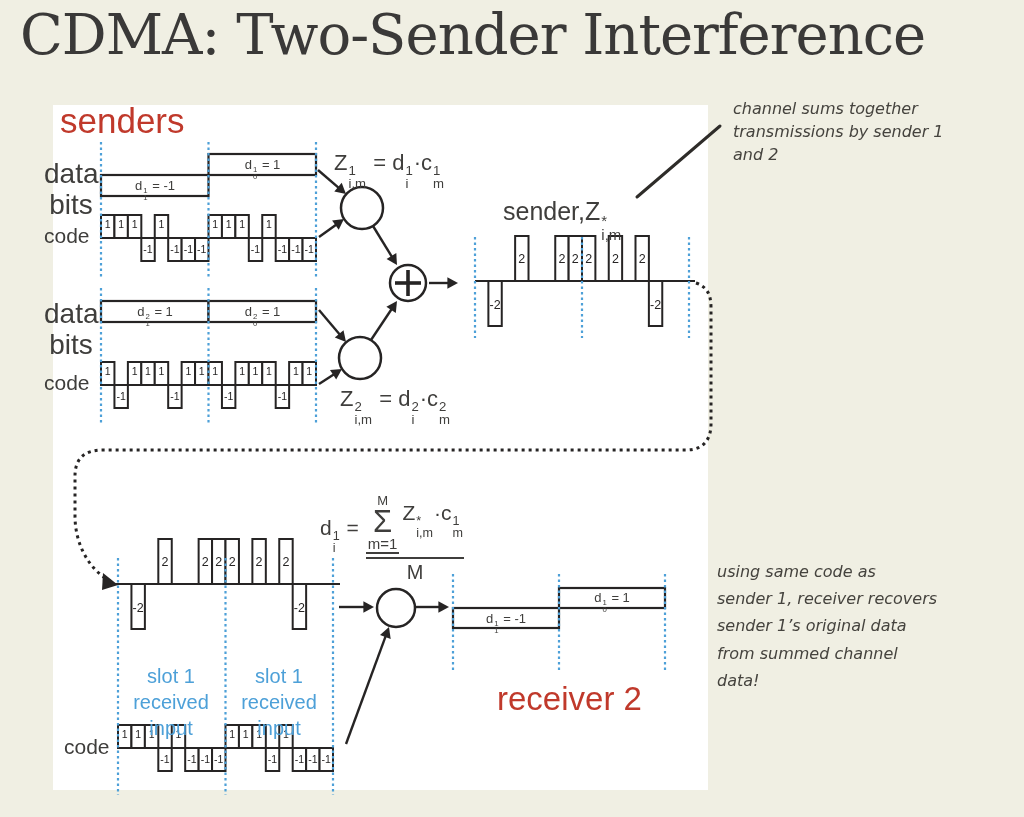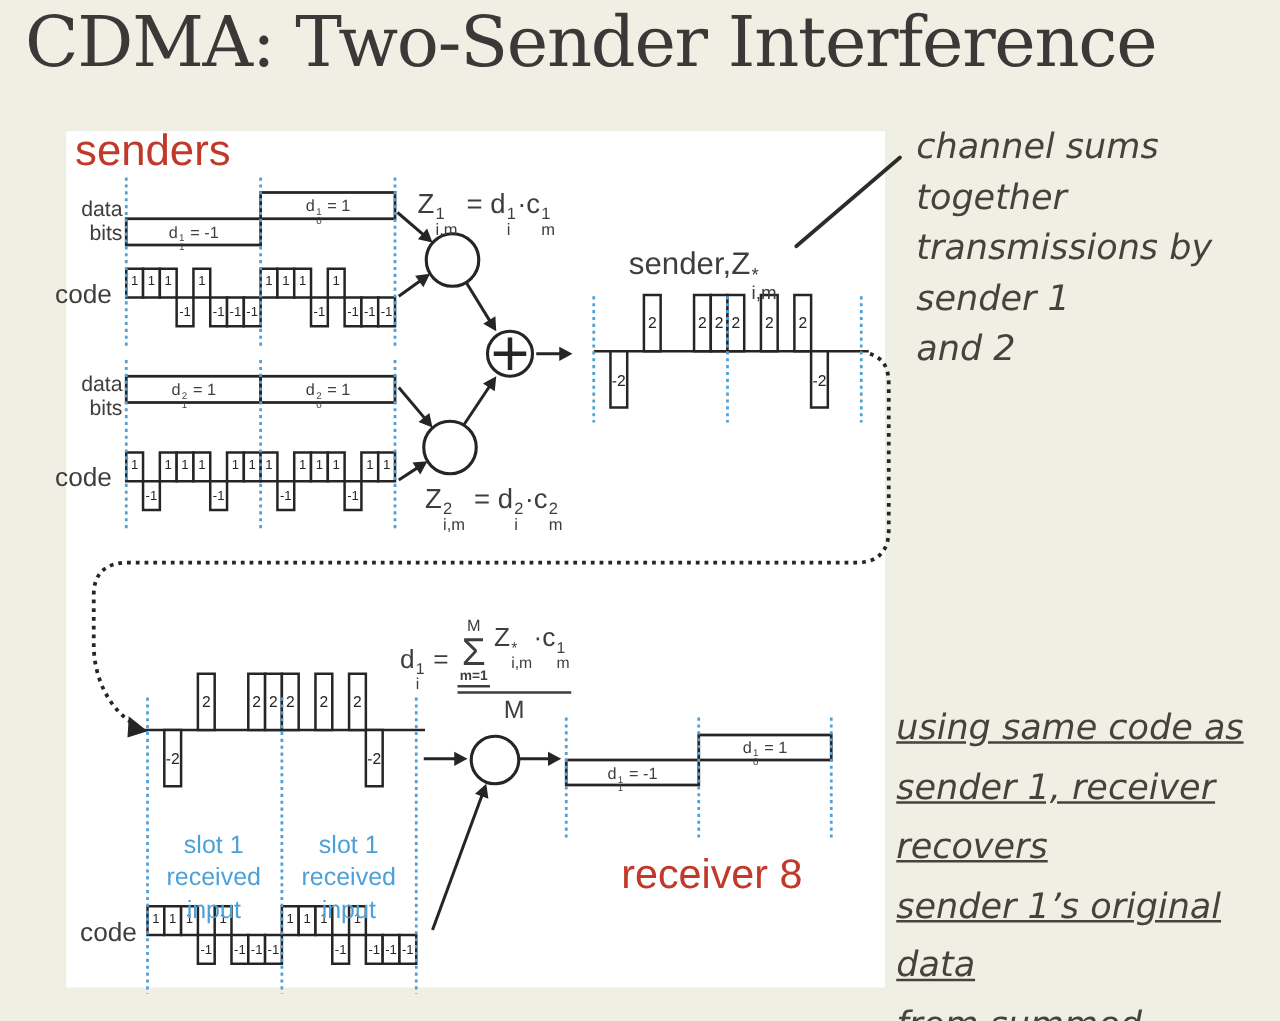--- a/index.html
+++ b/index.html
@@ -27,41 +27,41 @@
   .inkfill{fill:var(--ink);stroke:none;}
   .circ{fill:#fff;stroke:var(--ink);stroke-width:2.5;}
   .plus{stroke:var(--ink);stroke-width:3.6;}
   .slotline{stroke:var(--blue);stroke-width:2.2;stroke-dasharray:2.5 3;}
   .chiplabel{font:10.5px "Liberation Sans",sans-serif;fill:var(--ink);text-anchor:middle;}
   .pulselabel{font:12.5px "Liberation Sans",sans-serif;fill:var(--ink);text-anchor:middle;}
   .dotpath{fill:none;stroke:var(--ink);stroke-width:3;stroke-dasharray:3 4;}
   .pointer{stroke:#2e2c29;stroke-width:3;stroke-linecap:round;}
   
   .red{color:var(--red);font-size:35px;white-space:nowrap;}
-  .rowlabel{font-size:17px;line-height:1.12;white-space:pre-line;text-align:right;color:var(--gray);}
+  .rowlabel{font-size:28px;line-height:1.12;white-space:pre-line;text-align:center;color:var(--gray);}
   .codelabel{font-size:21px;color:var(--gray);}
   .bluenote{color:var(--blue);font-size:20px;line-height:1.3;white-space:pre-line;text-align:center;margin-top:27px;}
-  .note{color:var(--note);font-size:28px;font-style:italic;line-height:1.45;white-space:pre-line;
+  .note{color:var(--note);font-size:16px;font-style:italic;line-height:1.45;white-space:pre-line;
         font-family:"DejaVu Sans","Liberation Sans",sans-serif;}
-  .note2{line-height:1.7;text-decoration:underline;}
+  .note2{line-height:1.7;}
   .formula{font-size:22px;color:var(--gray);white-space:nowrap;}
   .channelLabel{font-size:25px;}
   .bitlabel{font-size:13px;color:var(--gray);text-align:center;white-space:nowrap;}
   .fx-part{white-space:nowrap;}
   .fx-stack{display:inline-flex;flex-direction:column;line-height:0.95;font-size:0.6em;
             vertical-align:-0.38em;text-align:left;margin-left:1px;margin-right:1px;}
   
   .dformula{display:flex;gap:7px;align-items:flex-start;font-size:21px;color:var(--gray);}
   .dlhs{margin-top:22px;white-space:nowrap;}
   .frac{display:inline-flex;flex-direction:column;align-items:center;}
   .num{display:flex;align-items:center;gap:3px;}
   .sigstack{display:inline-flex;flex-direction:column;align-items:center;line-height:1;}
   .sig-top{font-size:13px;}
   .sigma{font-size:31px;line-height:0.95;}
-  .sig-bot{font-size:11px;border-bottom:2px solid currentColor;padding:0 2px 1px 2px;font-weight:bold;}
+  .sig-bot{font-size:15px;border-bottom:2px solid currentColor;padding:0 2px 1px 2px;}
   .sum-terms{margin-top:-8px;white-space:nowrap;}
   .fbar{align-self:stretch;border-top:2px solid currentColor;margin-top:3px;}
   .den{margin-top:2px;font-size:0.95em;}
 </style>
 </head>
 <body>
 
 <div class="abs title">CDMA: Two-Sender Interference</div>
 
 <svg id="diagram" width="1024" height="817" viewBox="0 0 1024 817">
@@ -331,21 +331,21 @@
     <span class="den">M</span>
   </span>
 </div>
 
 <div class="abs bluenote" style="left:121px;top:636px;width:100px;">slot 1
 received
 input</div>
 <div class="abs bluenote" style="left:229px;top:636px;width:100px;">slot 1
 received
 input</div>
-<div class="abs red" style="left:497px;top:680px;font-size:33px;">receiver 8</div>
+<div class="abs red" style="left:497px;top:680px;font-size:33px;">receiver 2</div>
 <div class="abs bitlabel" style="left:453px;top:611px;width:106px;"><span class="fx-part"><span>d</span><span class="fx-stack">
         <span>1</span>
         <span>1</span>
       </span></span><span> = -1</span></div>
 <div class="abs bitlabel" style="left:559px;top:590px;width:106px;"><span class="fx-part"><span>d</span><span class="fx-stack">
         <span>1</span>
         <span>0</span>
       </span></span><span> = 1</span></div>
 <div class="abs codelabel" style="left:64px;top:735px;width:54px;">code</div>
 

